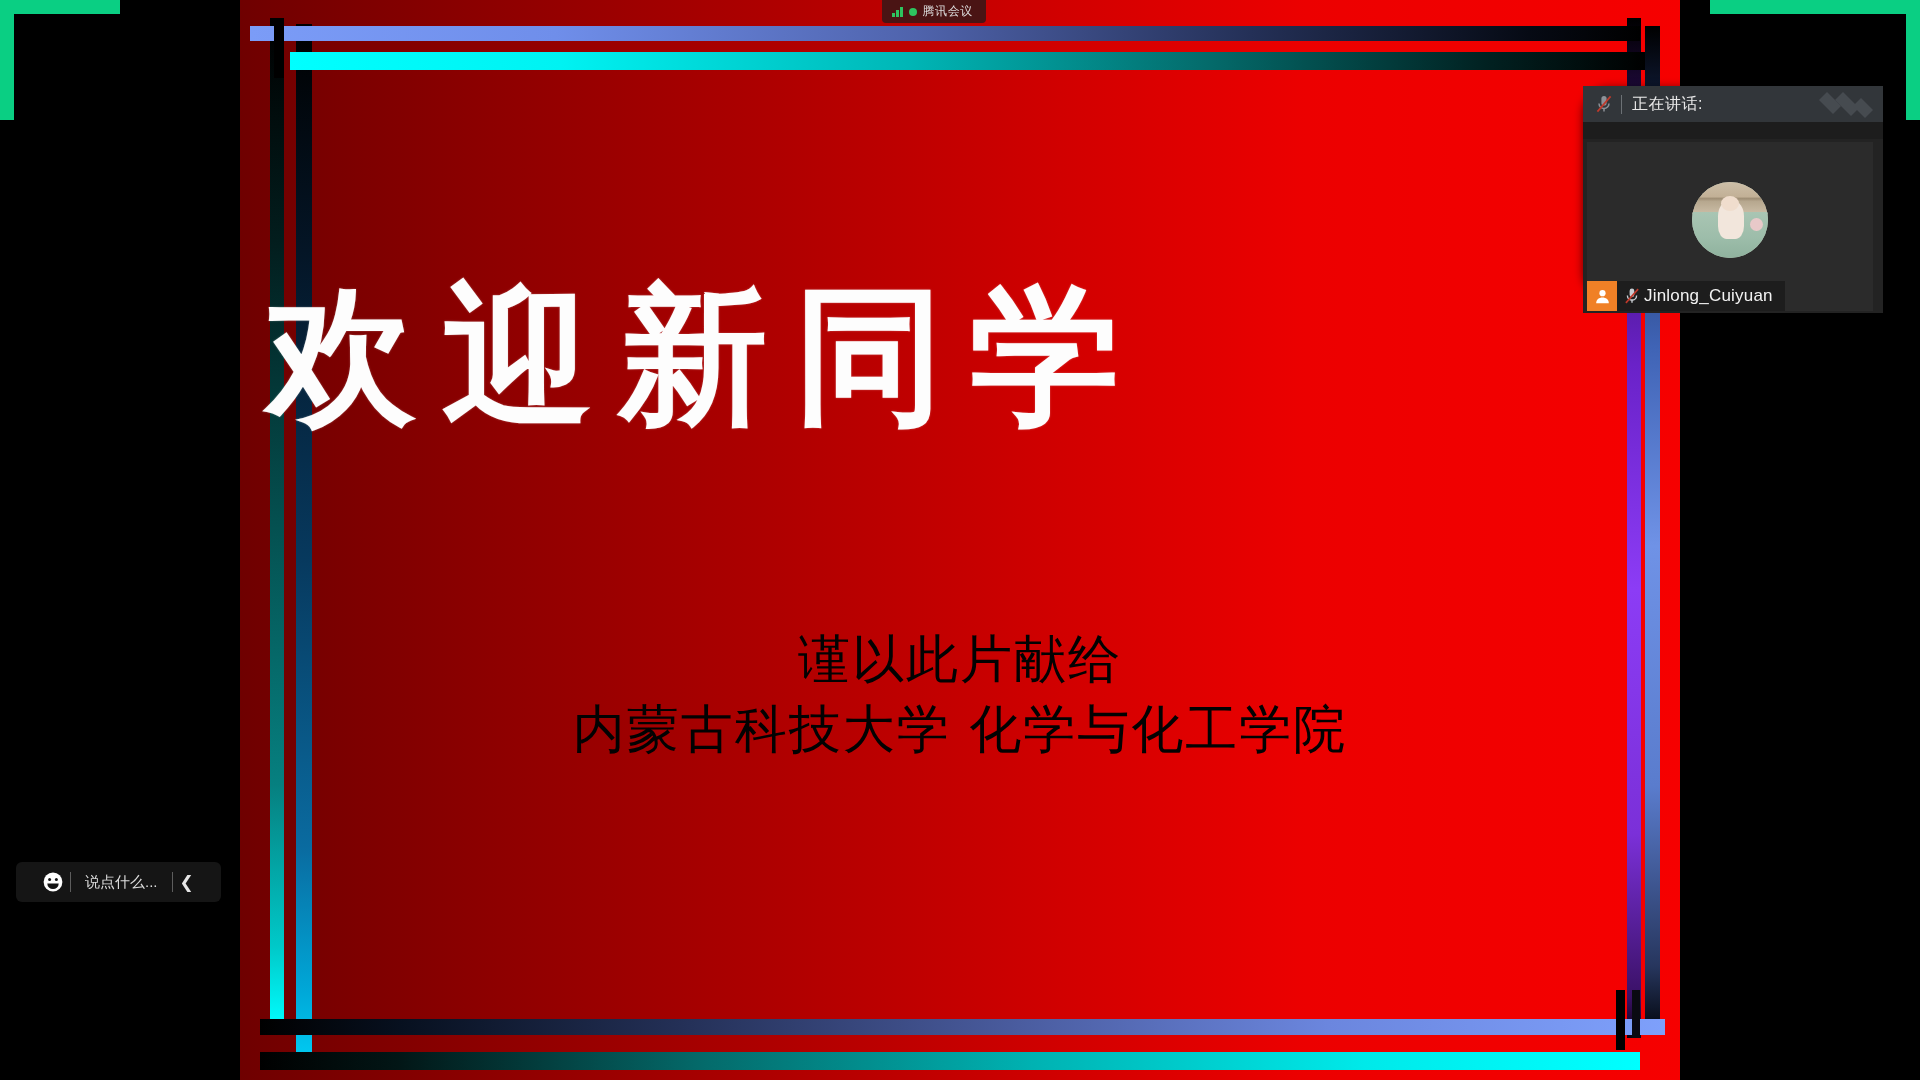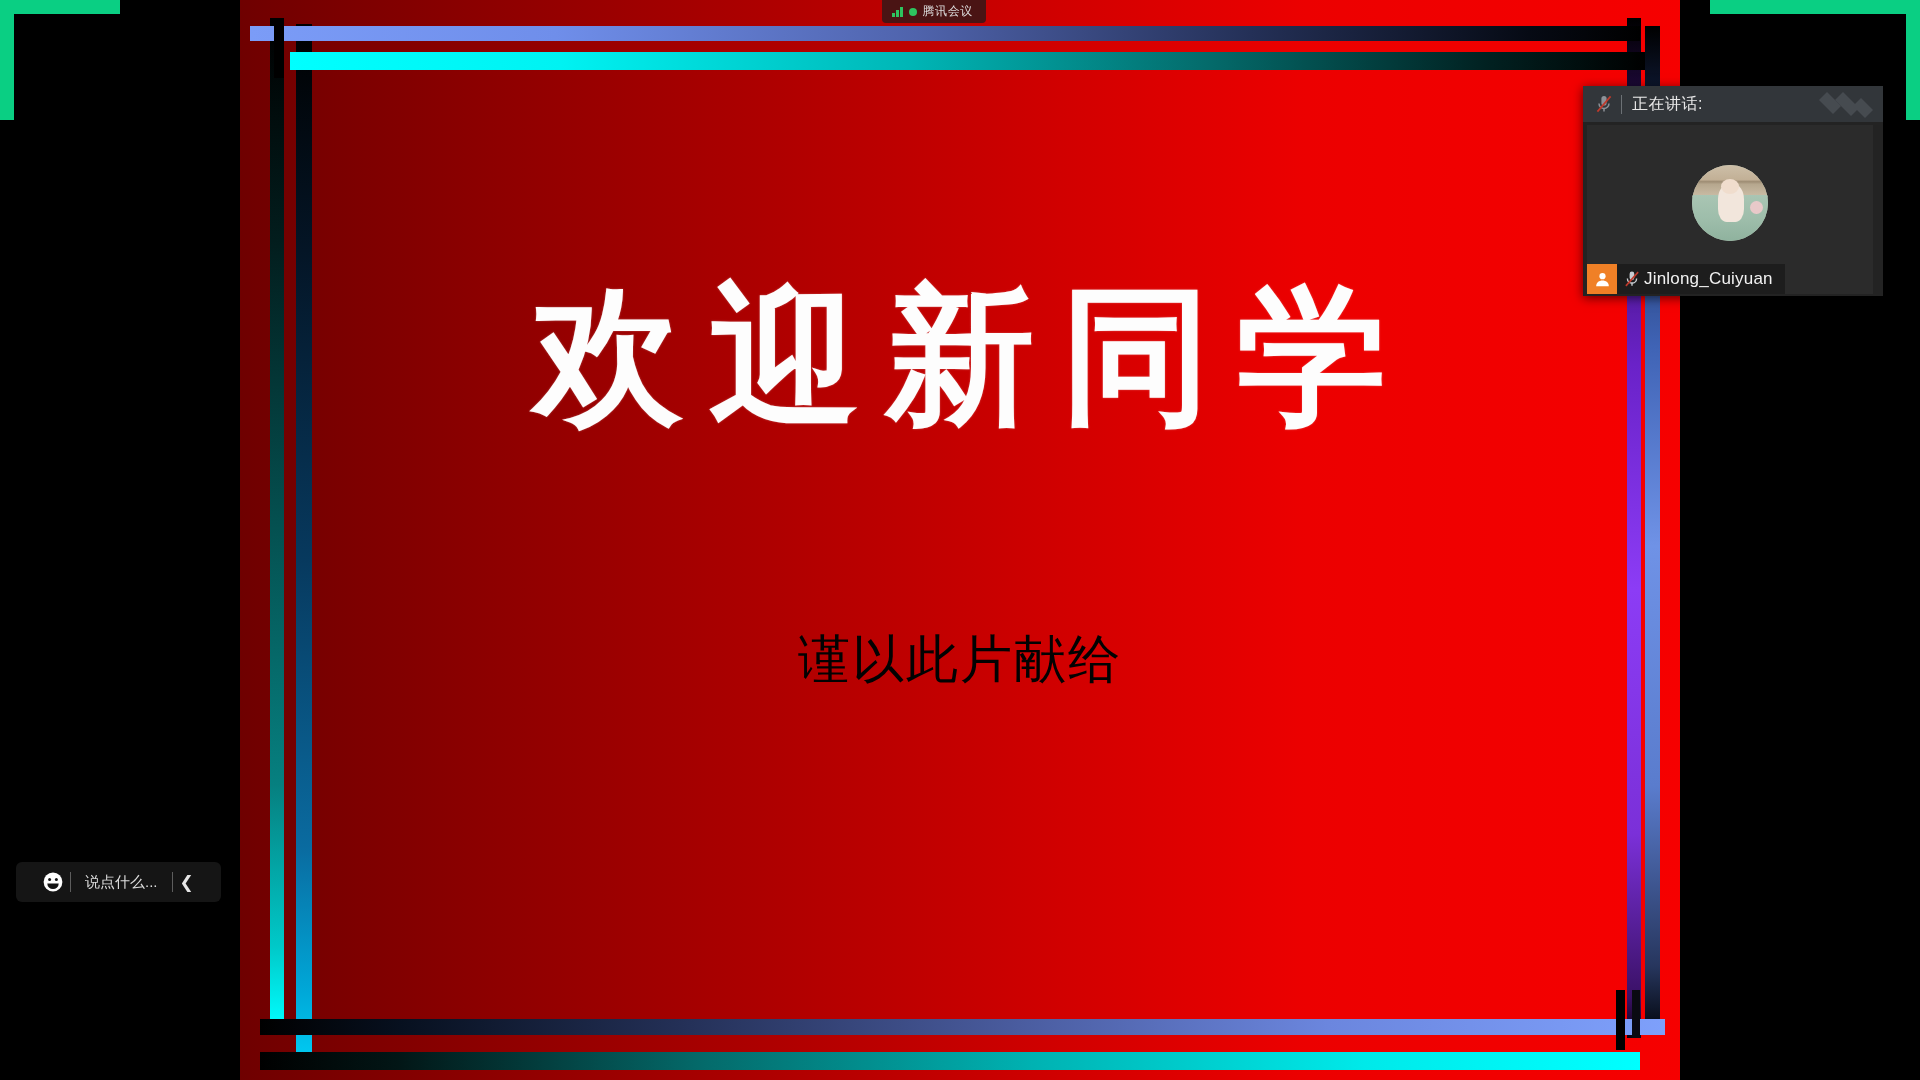--- a/index.html
+++ b/index.html
@@ -52,52 +52,53 @@
     background:linear-gradient(180deg,#000 0%, #15244a 10%, #3f63b5 32%, #6f92e6 52%, #5a7ccd 76%, #27365e 94%, #060a14 100%); }
 
   
   .bar.stub-tl-a { left:34px;  top:18px; width:10px; height:60px; background:#000; }
   .bar.stub-tr   { left:1376px; top:990px; width:9px; height:60px; background:#000; }
   .bar.stub-tr2  { left:1392px; top:990px; width:8px; height:48px; background:#0a0a12; }
 
   
   #slide-title {
     position:absolute; left:0; right:0; top:280px;
-    text-align:center; color:#fdfdfd;
+    color:#fdfdfd;
     font-family:"DejaVu Serif", serif;
     font-size:150px; font-weight:700; line-height:1;
     letter-spacing:26px; text-indent:26px;
     text-shadow:0 0 2px rgba(255,255,255,.35);
   }
   #slide-subtitle {
     position:absolute; left:0; right:0; top:625px;
     text-align:center; color:#020202;
     font-family:"DejaVu Serif", serif;
     font-size:52px; line-height:1.34; letter-spacing:2px;
   }
   #slide-subtitle .ln { display:block; white-space:nowrap; }
   #slide-subtitle .ln3 { font-weight:700; letter-spacing:1px; }
 
   
   #participant-panel {
     position:absolute; left:1583px; top:86px; width:300px; height:210px;
     background:#1d1d1d; z-index:60;
     box-shadow:0 2px 10px rgba(0,0,0,.6);
+    border-radius:26px;
   }
   #panel-header {
     position:relative; height:36px; background:#32363a;
     display:flex; align-items:center; padding:0 10px; overflow:hidden;
   }
   .mic-off-icon { position:relative; width:22px; height:22px; flex:0 0 22px; }
   .mic-off-icon svg { display:block; }
   .hdr-divider { width:1px; height:19px; background:#6c7175; margin:0 10px 0 6px; }
   #speaking-label { color:#e8e8e8; font-size:16px; letter-spacing:.5px; }
   .tm-logo { position:absolute; right:6px; bottom:-2px; opacity:.85; }
 
-  #panel-body { position:relative; height:174px; background:#232323; }
+  #panel-body { position:relative; height:174px; background:#232323;margin-top:17px; }
   #video-tile {
     position:absolute; left:4px; top:3px; right:10px; bottom:2px;
     background:#2b2b2b; overflow:hidden;
   }
   #avatar {
     position:absolute; left:50%; top:46%; transform:translate(-50%,-50%);
     width:76px; height:76px; border-radius:50%; overflow:hidden;
     background:#b9c4b4;
   }
   #avatar .ph-wall { position:absolute; left:0; top:0; width:100%; height:42%;
@@ -170,20 +171,21 @@
     <div class="bar h-bot-blue"></div>
     <div class="bar h-bot-cyan"></div>
     <div class="bar stub-tl-a"></div>
     <div class="bar stub-tr"></div>
     <div class="bar stub-tr2"></div>
 
     <div id="slide-title">欢迎新同学</div>
 
     <div id="slide-subtitle">
       <span class="ln ln1">谨以此片献给</span>
+      <span class="ln ln2">内蒙古科技大学 化学与化工学院</span>
     </div>
   </div>
 
   <div id="meeting-pill">
     <span class="signal-bars">
       <i></i>
         <i></i>
         <i></i>
     </span>
     <span class="green-dot"></span>

